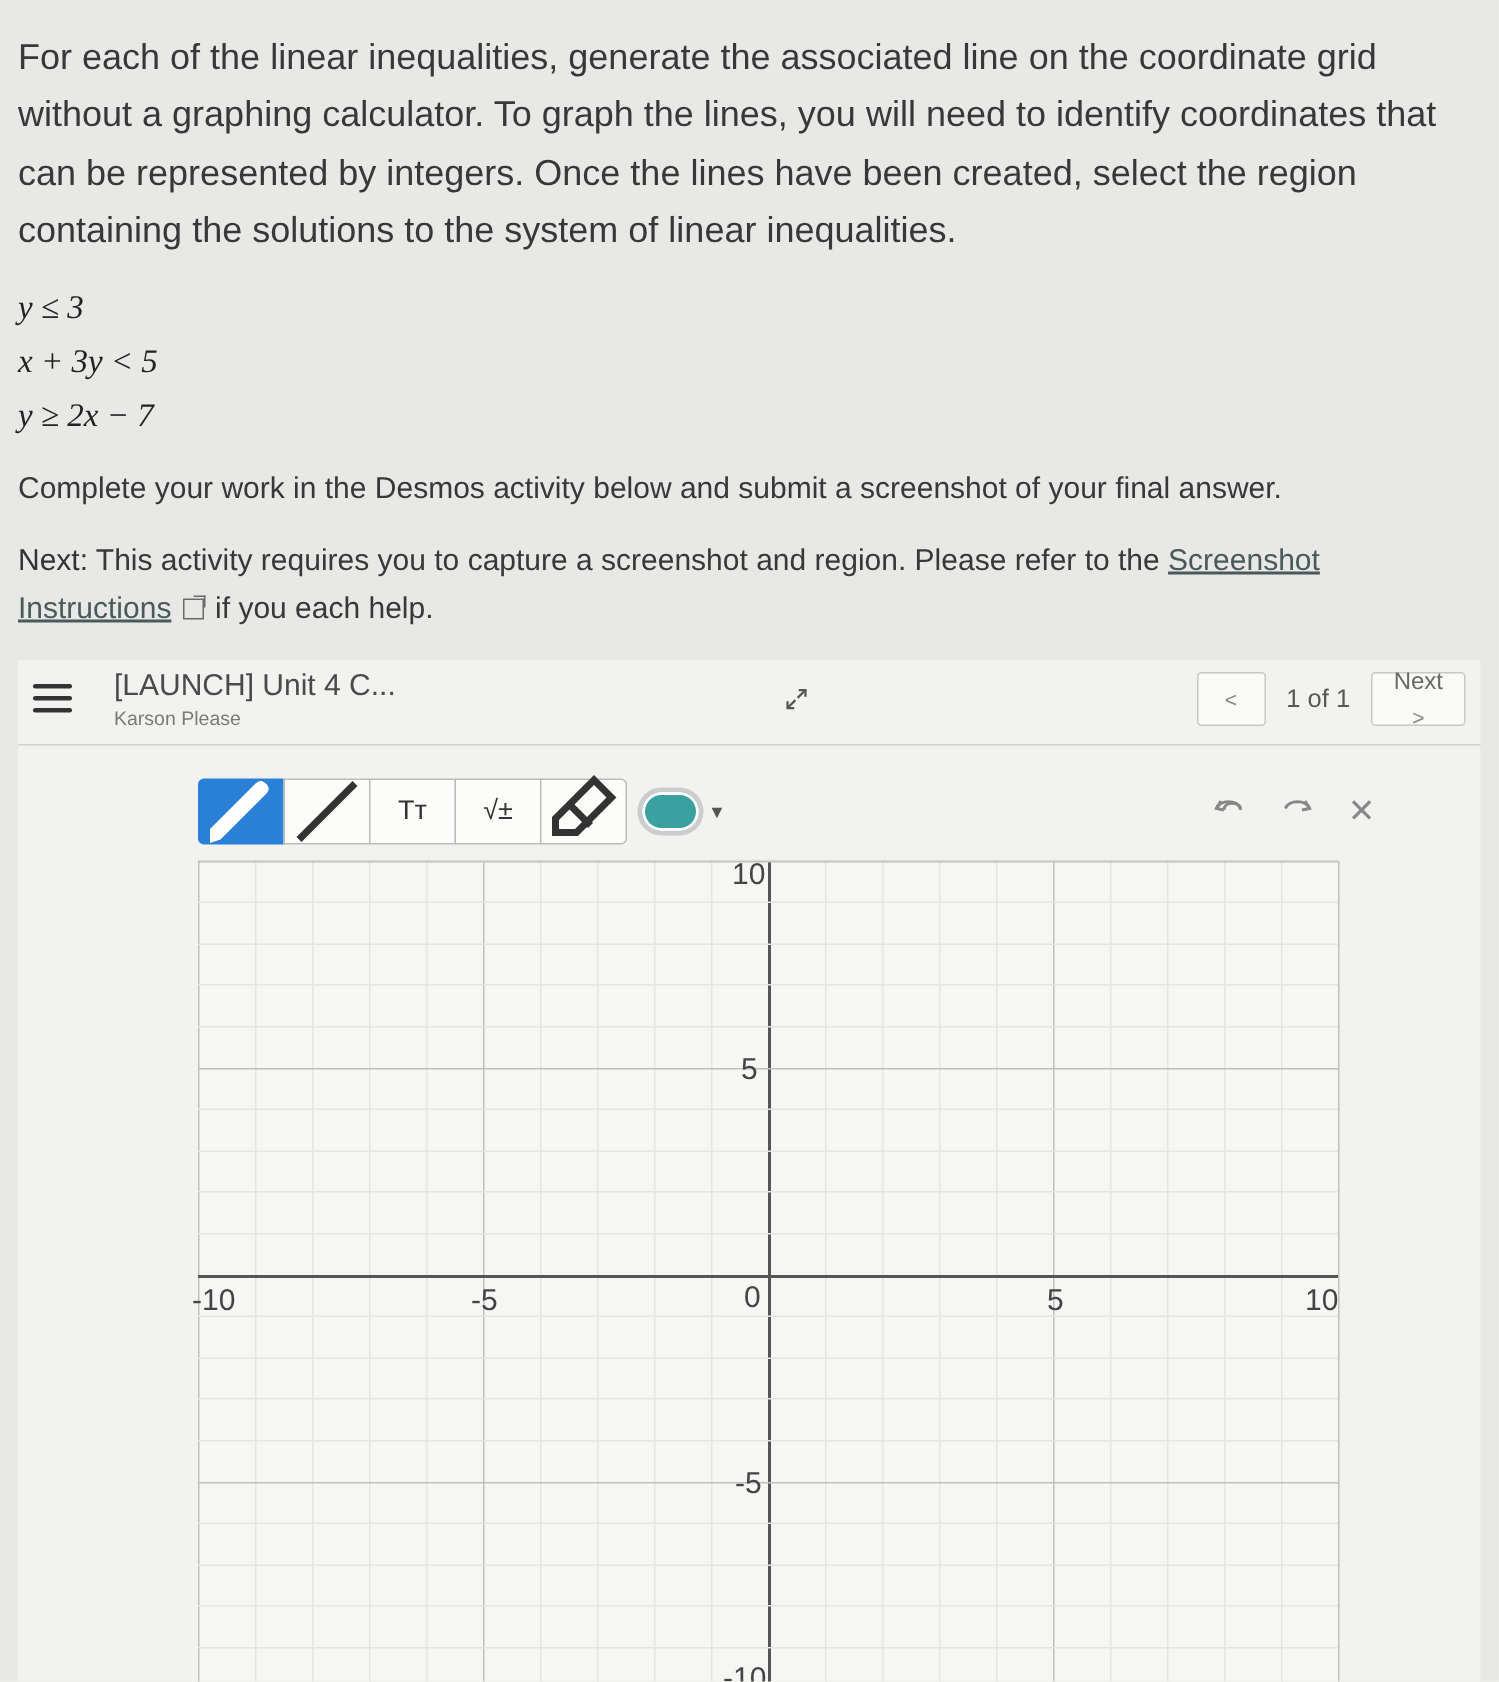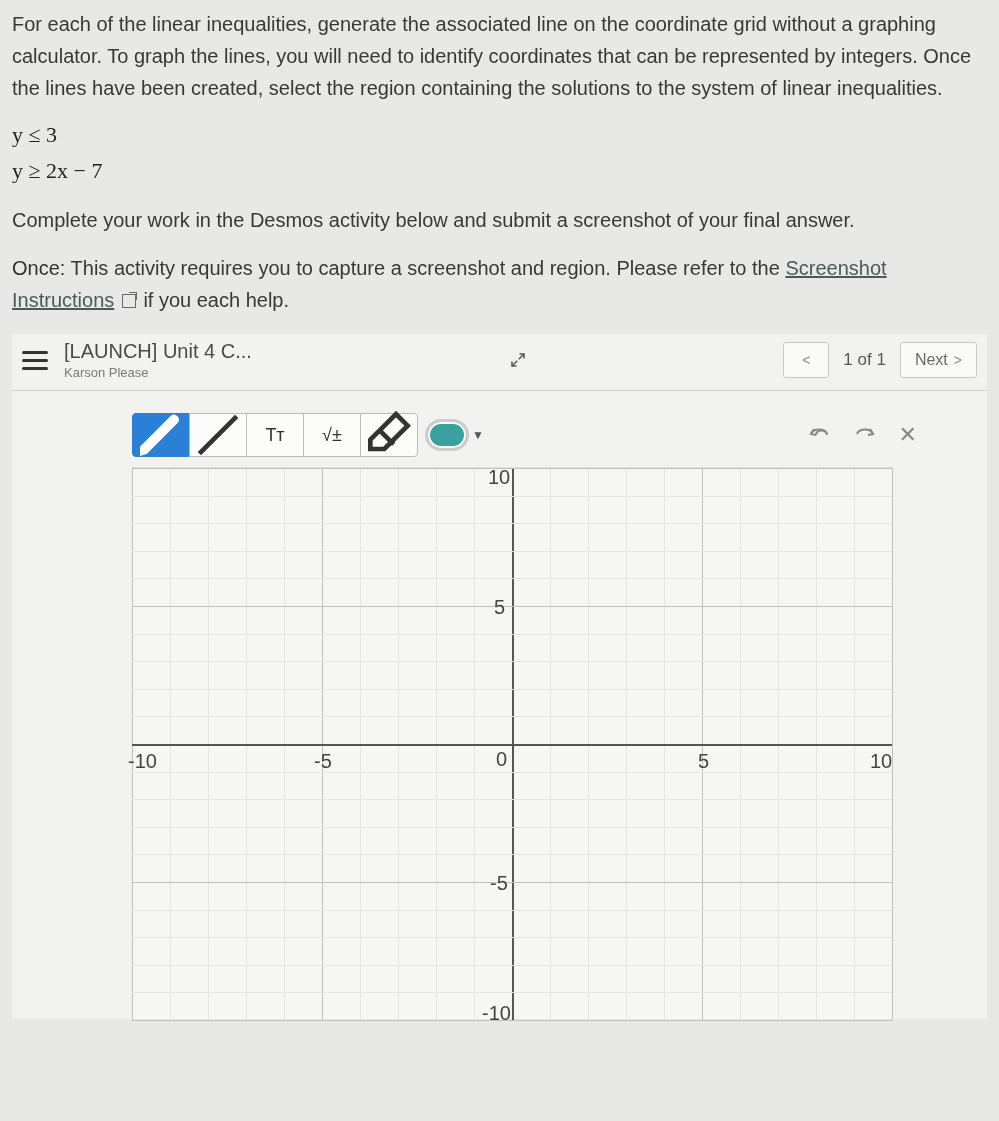--- a/index.html
+++ b/index.html
@@ -5,58 +5,58 @@
     * { box-sizing: border-box; margin: 0; padding: 0; }
     body {
       width: 999px;
       height: 1121px;
       background: #e8e8e6;
       font-family: Arial, sans-serif;
       color: #2a2a2a;
       padding: 8px 12px;
       overflow: hidden;
     }
-    .prompt { font-size: 20px; line-height: 1.6; color: #383838; margin-bottom: 18px; }
+    .prompt { font-size: 24px; line-height: 1.6; color: #383838; margin-bottom: 18px; margin-top: 12px; }
     .inequalities { margin: 18px 0 20px 0; }
-    .ineq { font-family: 'Times New Roman', serif; font-size: 22px; margin: 10px 0; color: #222; }
+    .ineq { font-family: 'Times New Roman', serif; font-size: 22px; font-style: italic; margin: 10px 0; color: #222; }
     .instr2 { font-size: 20px; line-height: 1.6; color: #383838; margin-bottom: 16px; }
     .note { font-size: 20px; line-height: 1.6; color: #383838; margin-bottom: 12px; }
     .note .label { color: #333; }
     .note .linkish { color: #4a5a5a; text-decoration: underline; }
     .link-icon {
       display: inline-block; width: 14px; height: 14px; border: 1px solid #6a6a6a; position: relative; top: 1px; margin: 0 2px;
     }
     .link-icon::after { content: ""; position: absolute; right: -2px; top: -3px; width: 7px; height: 7px; border-top: 1px solid #6a6a6a; border-right: 1px solid #6a6a6a; }
     
     .desmos {
       margin-top: 18px;
       background: #f2f2f0;
     }
     .desmos-header {
-      display: flex; align-items: center; padding: 6px 10px 10px 6px; gap: 12px;
+      display: flex; align-items: center; padding: 6px 10px 10px 6px; gap: 24px;
       border-bottom: 1px solid #d0d0ce;
     }
     .hamburger { width: 34px; height: 30px; display:flex; flex-direction: column; justify-content: center; gap: 5px; padding: 0 4px; cursor: pointer; }
     .hamburger span { height: 3px; background: #333; border-radius: 2px; }
     .title-block { flex: 0 0 auto; }
     .title-block .t1 { font-size: 20px; color: #4a4a4a; }
     .title-block .t2 { font-size: 13px; color: #7a7a78; margin-top:2px;}
     .header-mid { flex: 1; display: flex; justify-content: center; }
     .expand-btn {
       width: 40px; height: 32px; display: flex; align-items: center; justify-content: center; color: #555; font-size: 18px; position: relative;
     }
     .expand-btn svg { width: 18px; height: 18px; }
     .nav-group { display: flex; align-items: center; gap: 14px; }
     .nav-btn {
       border: 1px solid #c8c8c6; background: #fafaf8; height: 36px; min-width: 46px;
       display:flex; align-items:center; justify-content:center; color:#585856;
       border-radius: 3px; font-size: 16px; padding: 0 10px;
     }
     .nav-count { font-size: 17px; color: #585856; }
-    .next-btn { padding: 0 14px; font-size: 16px; color: #6a6a68; gap:6px; }
+    .next-btn { padding: 0 14px; font-size: 16px; color: #6a6a68; gap:6px;flex-direction:column; }
     .nav-caret { font-size: 14px; color: #888; }
 
     .toolbar-row {
       display: flex; align-items: center; padding: 22px 30px 10px 120px; gap: 0;
       position: relative;
     }
     .tool {
       width: 58px; height: 44px; border: 1px solid #bbb; background: #fcfcfa;
       display: flex; align-items: center; justify-content: center; font-size: 18px; color: #333;
       margin-left: -1px;
@@ -84,27 +84,28 @@
     .axis  { position: absolute; background: #555; }
     .lbl { position: absolute; font-size: 20px; color: #444; background: transparent; }
   </style>
 </head>
 <body>
 
 <div class="prompt">For each of the linear inequalities, generate the associated line on the coordinate grid without a graphing calculator. To graph the lines, you will need to identify coordinates that can be represented by integers. Once the lines have been created, select the region containing the solutions to the system of linear inequalities.</div>
 
 <div class="inequalities">
   <div class="ineq">y ≤ 3</div>
+  <div class="ineq">x + 3y &lt; 5</div>
   <div class="ineq">y ≥ 2x − 7</div>
 </div>
 
 <div class="instr2">Complete your work in the Desmos activity below and submit a screenshot of your final answer.</div>
 
 <div class="note">
-  <span class="label">Once:</span><span> This activity requires you to capture a screenshot and region. Please refer to the </span><span class="linkish">Screenshot Instructions</span>
+  <span class="label">Next:</span><span> This activity requires you to capture a screenshot and region. Please refer to the </span><span class="linkish">Screenshot Instructions</span>
   <span class="link-icon"></span><span> if you each help.</span>
 </div>
 
 <div class="desmos">
   <div class="desmos-header">
     <div class="hamburger">
       <span></span>
         <span></span>
         <span></span>
     </div>

